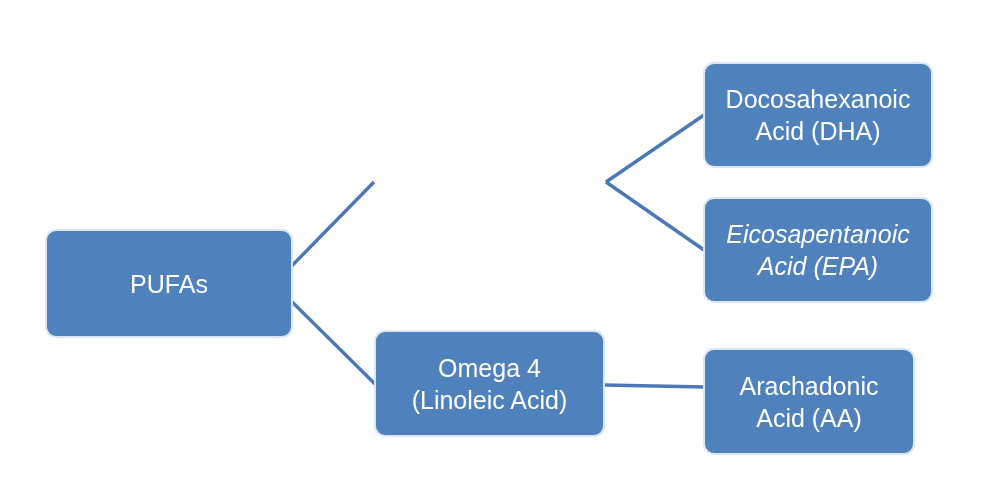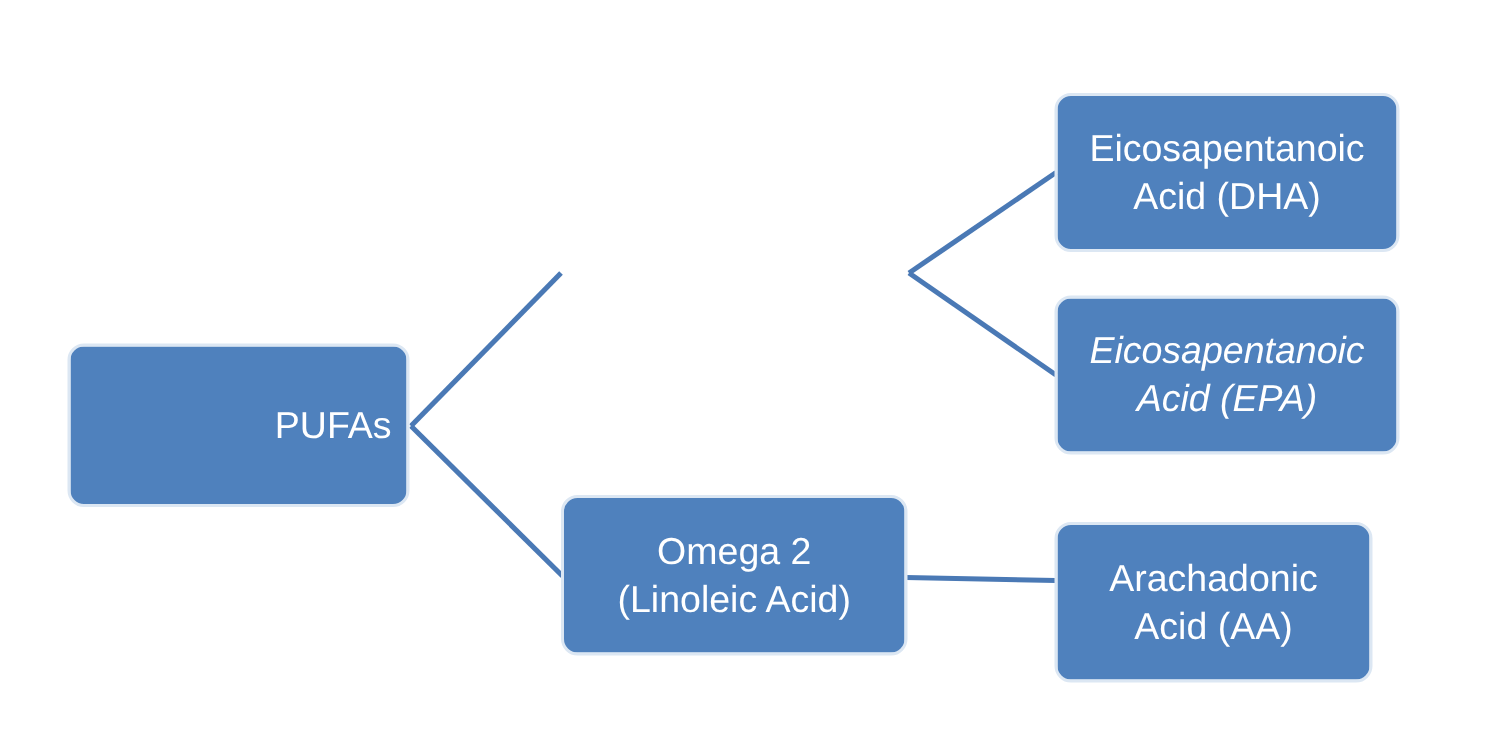--- a/index.html
+++ b/index.html
@@ -33,21 +33,21 @@
     align-items: center;
     text-align: center;
     color: var(--text, #ffffff);
     background: linear-gradient(180deg, var(--node-fill, #4f81bd), var(--node-fill, #4f81bd));
     border: 2px solid var(--node-border, #dce7f3);
     border-radius: 11px;
     font-size: 25px;
     line-height: 1.28;
     padding: 4px 10px;
   }
-  .node-pufas  { left: 45px;  top: 229px; width: 228px; height: 109px; text-align: right; }
+  .node-pufas  { left: 45px;  top: 229px; width: 248px; height: 109px; }
   .node-omega3 { left: 373px; top: 126px; width: 234px; height: 111px; }
   .node-omega6 { left: 374px; top: 330px; width: 231px; height: 107px; }
   .node-dha    { left: 703px; top: 62px;  width: 230px; height: 106px; }
   .node-epa    { left: 703px; top: 197px; width: 230px; height: 106px; font-style: italic; }
   .node-aa     { left: 703px; top: 348px; width: 212px; height: 107px; }
   .node-line { width: 100%; }
 </style>
 </head>
 <body>
 
@@ -61,26 +61,26 @@
     <line class="connector" x1="604" y1="385" x2="704" y2="387"></line>
   </svg>
 
   <div class="node node-pufas">
     <div class="node-line">PUFAs</div>
     <div class="node-line"></div>
   </div>
 
 
   <div class="node node-omega6">
-    <div class="node-line">Omega 2</div>
+    <div class="node-line">Omega 4</div>
     <div class="node-line">(Linoleic Acid)</div>
   </div>
 
   <div class="node node-dha">
-    <div class="node-line">Eicosapentanoic Acid (DHA)</div>
+    <div class="node-line">Docosahexanoic Acid (DHA)</div>
     <div class="node-line"></div>
   </div>
 
   <div class="node node-epa">
     <div class="node-line">Eicosapentanoic Acid (EPA)</div>
     <div class="node-line"></div>
   </div>
 
   <div class="node node-aa">
     <div class="node-line">Arachadonic Acid (AA)</div>

